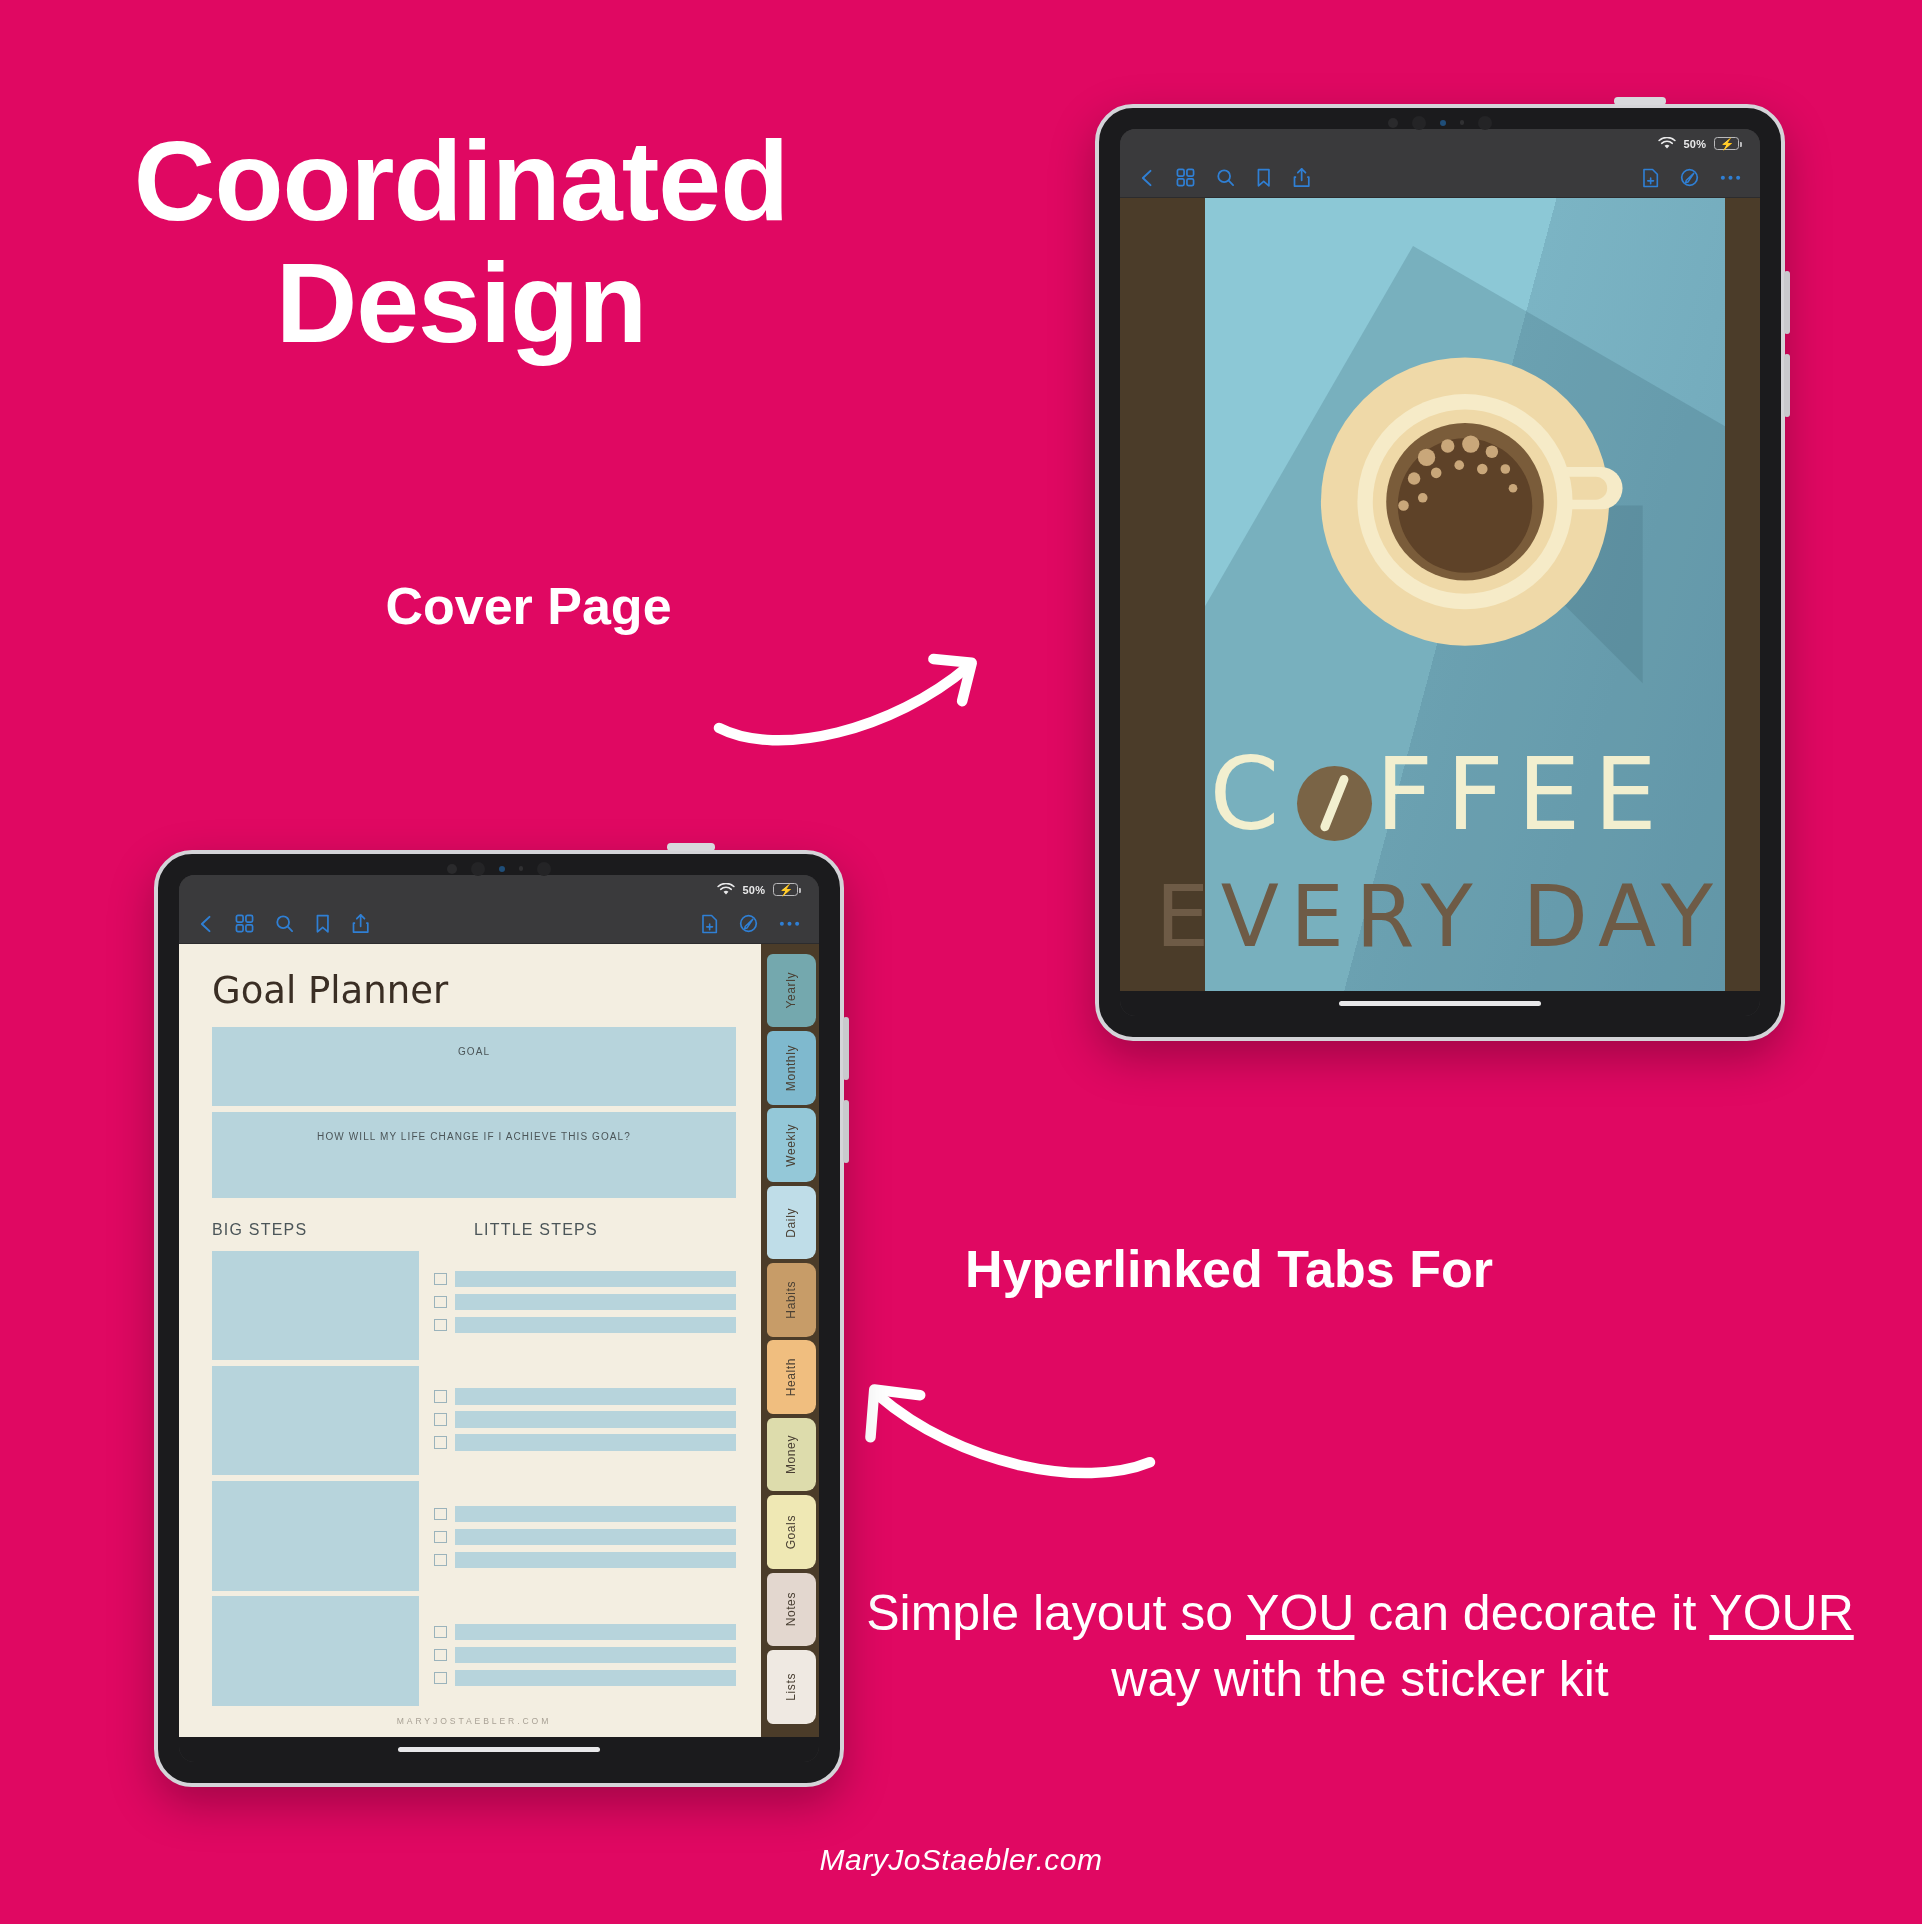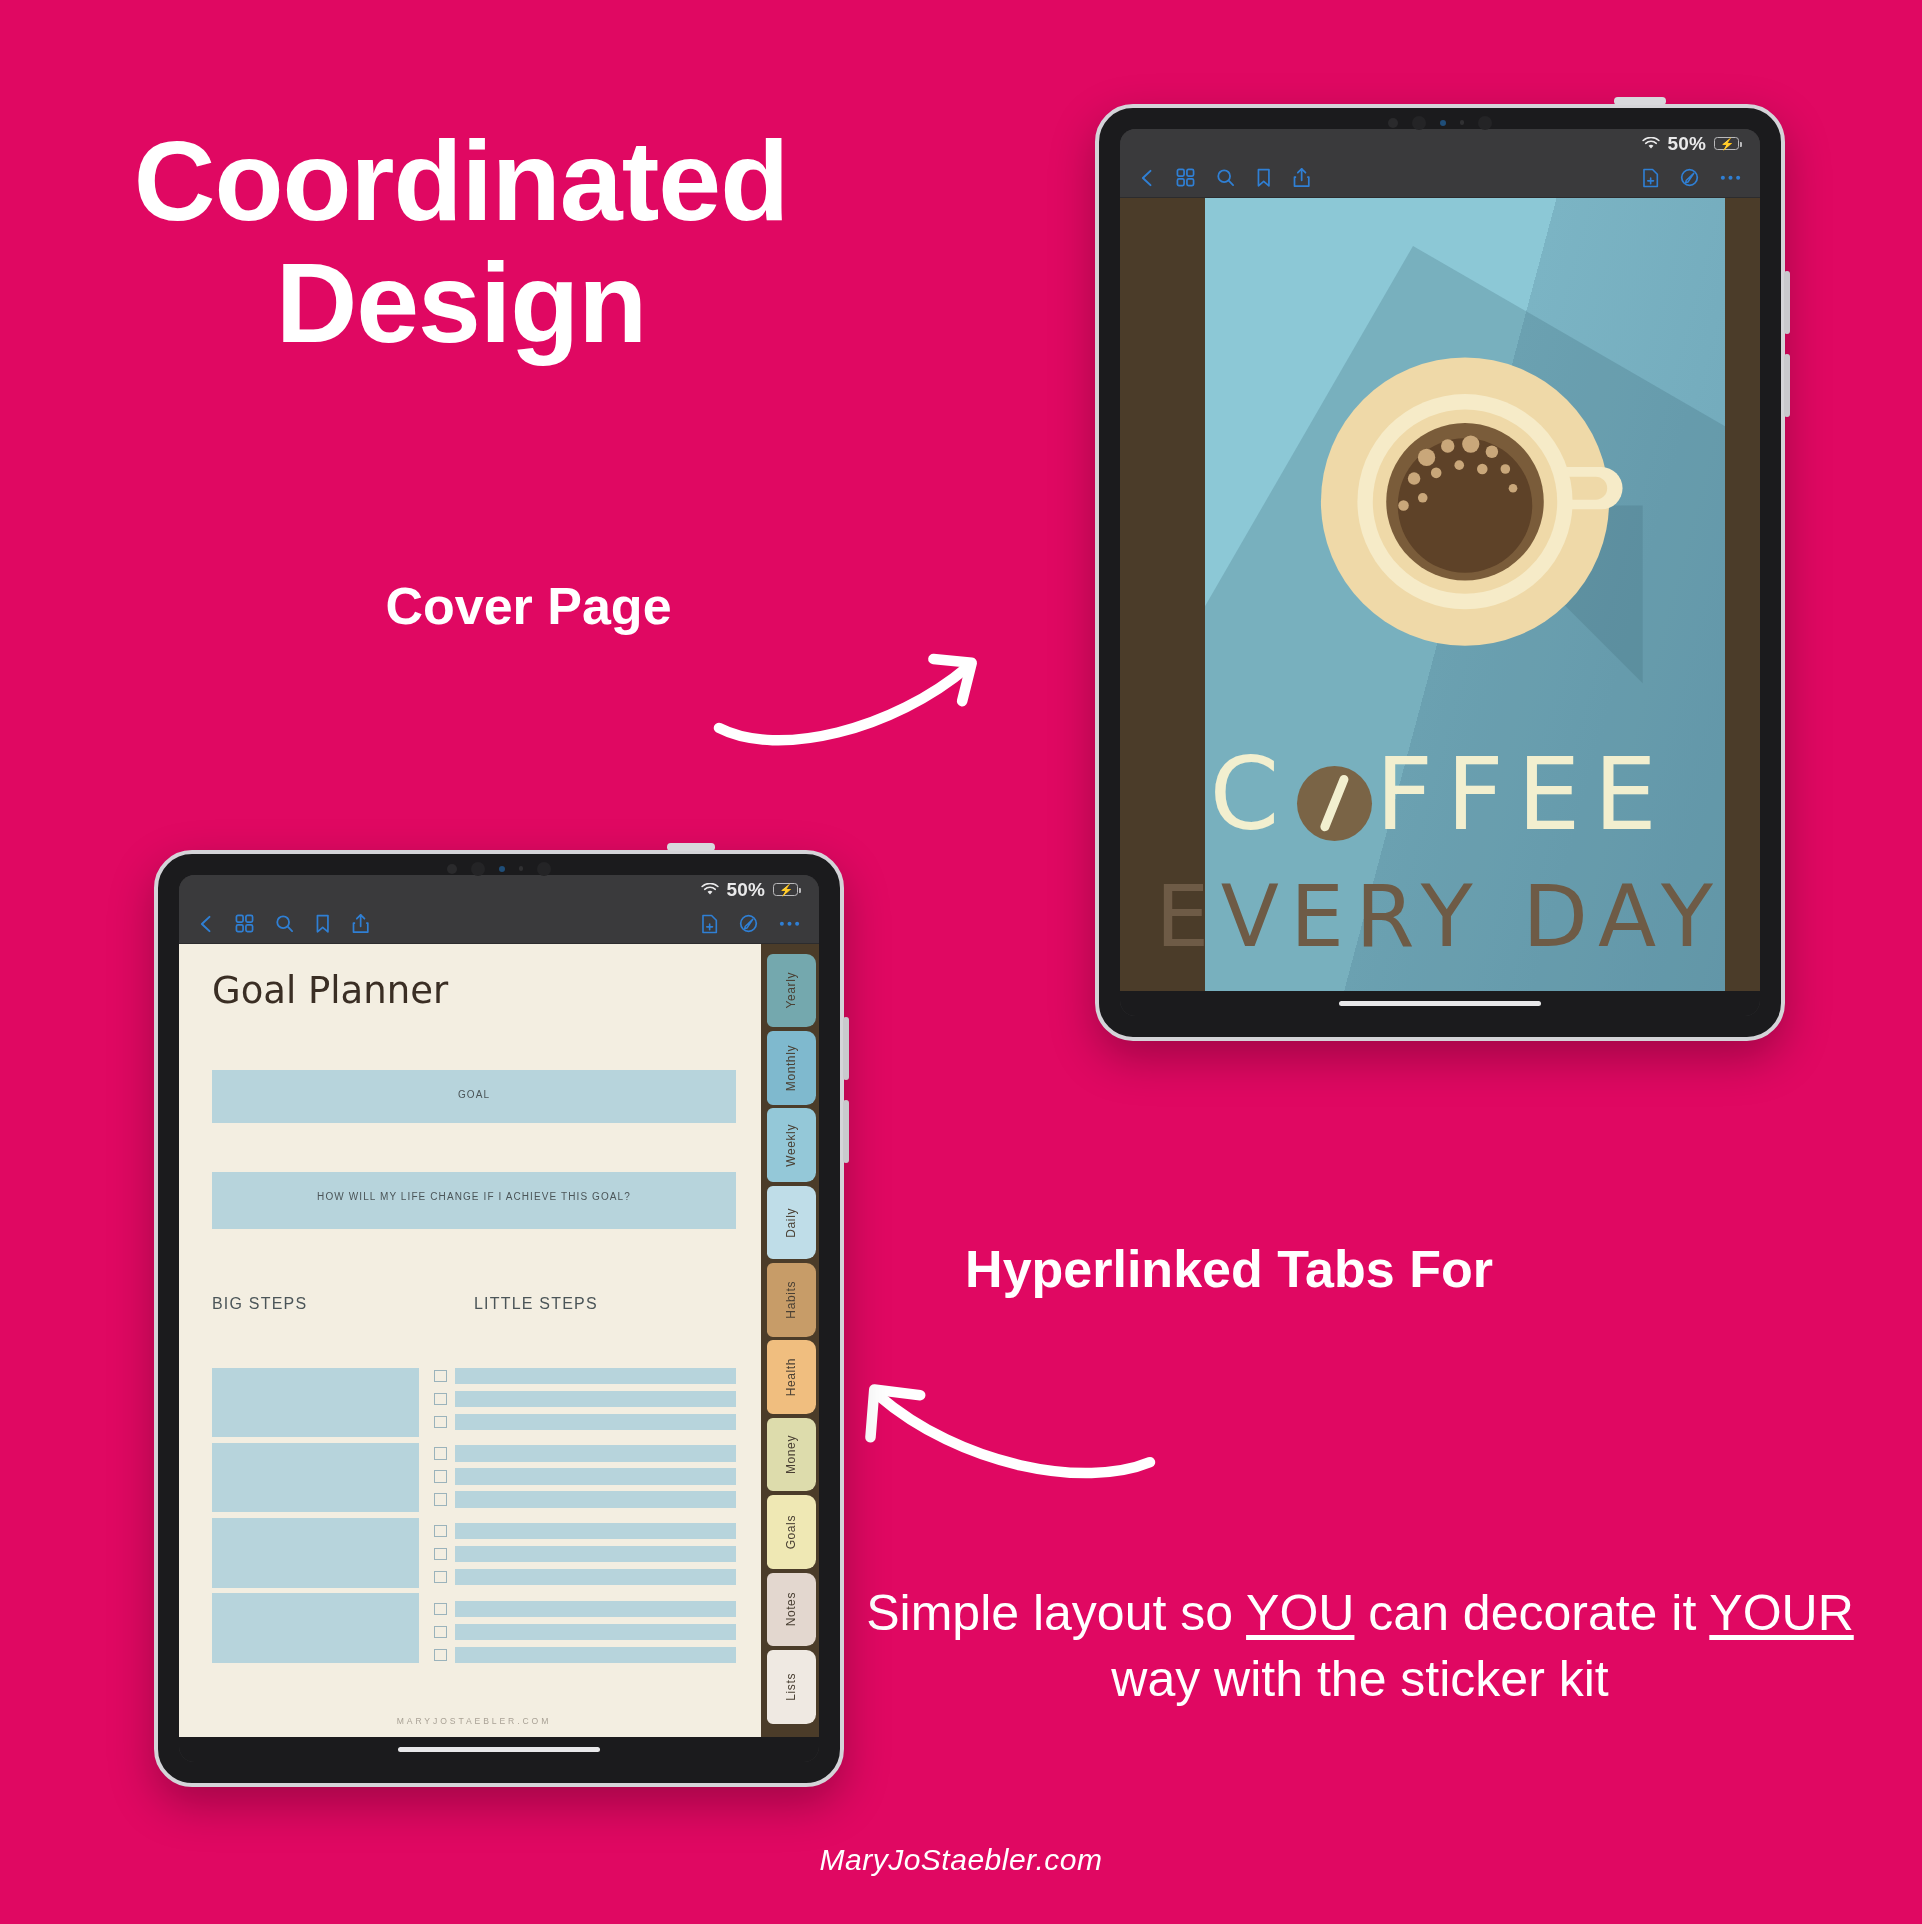--- a/index.html
+++ b/index.html
@@ -109,21 +109,21 @@
 
   
   .statusbar {
     height: 29px;
     background: #3a3a3c;
     display: flex; align-items: center; justify-content: flex-end;
     padding-right: 21px; gap: 7.7px;
     color: #e9e9ea;
     flex: 0 0 auto;
   }
-  .statusbar .pct { font-size: 19px; font-weight: 600; letter-spacing: 0.3px; }
+  .statusbar .pct { font-size: 11px; font-weight: 600; letter-spacing: 0.3px; }
 
   .batt {
     width: 25px; height: 12.5px;
     border: 1.3px solid #b9b9bb; border-radius: 3.4px;
     position: relative; padding: 1.3px;
   }
   .batt::after {
     content:""; position:absolute; right:-3.8px; top:3.8px;
     width:1.9px; height:4.8px; background:#b9b9bb; border-radius:0 1px 1px 0;
   }
@@ -215,21 +215,21 @@
   #ipad-bot .side-btn.b2 { right: -8.6px; top: 246px; width: 5.8px; height: 63px; }
   #ipad-bot .pencil { right: 125px; top: -10.6px; width: 48px; height: 7.7px; }
 
   .planner {
     position: absolute; inset: 0;
     background: #F3EEE1;
     display: flex;
   }
   .planner .page {
     flex: 1 1 auto; position: relative; padding: 25px 25px 0 33px;
-    display: flex; flex-direction: column; gap: 43px;
+    display: flex; flex-direction: column;
   }
   .planner .tabstrip {
     flex: 0 0 58px; background: #4B3C29;
     display: flex; flex-direction: column; padding: 9.6px 0 9.6px 0;
   }
   .tab {
     flex: 1 1 0;
     margin: 0 2.9px 3.8px 5.8px;
     border-radius: 5.8px 9.6px 9.6px 5.8px;
     display: flex; align-items: center; justify-content: center;

